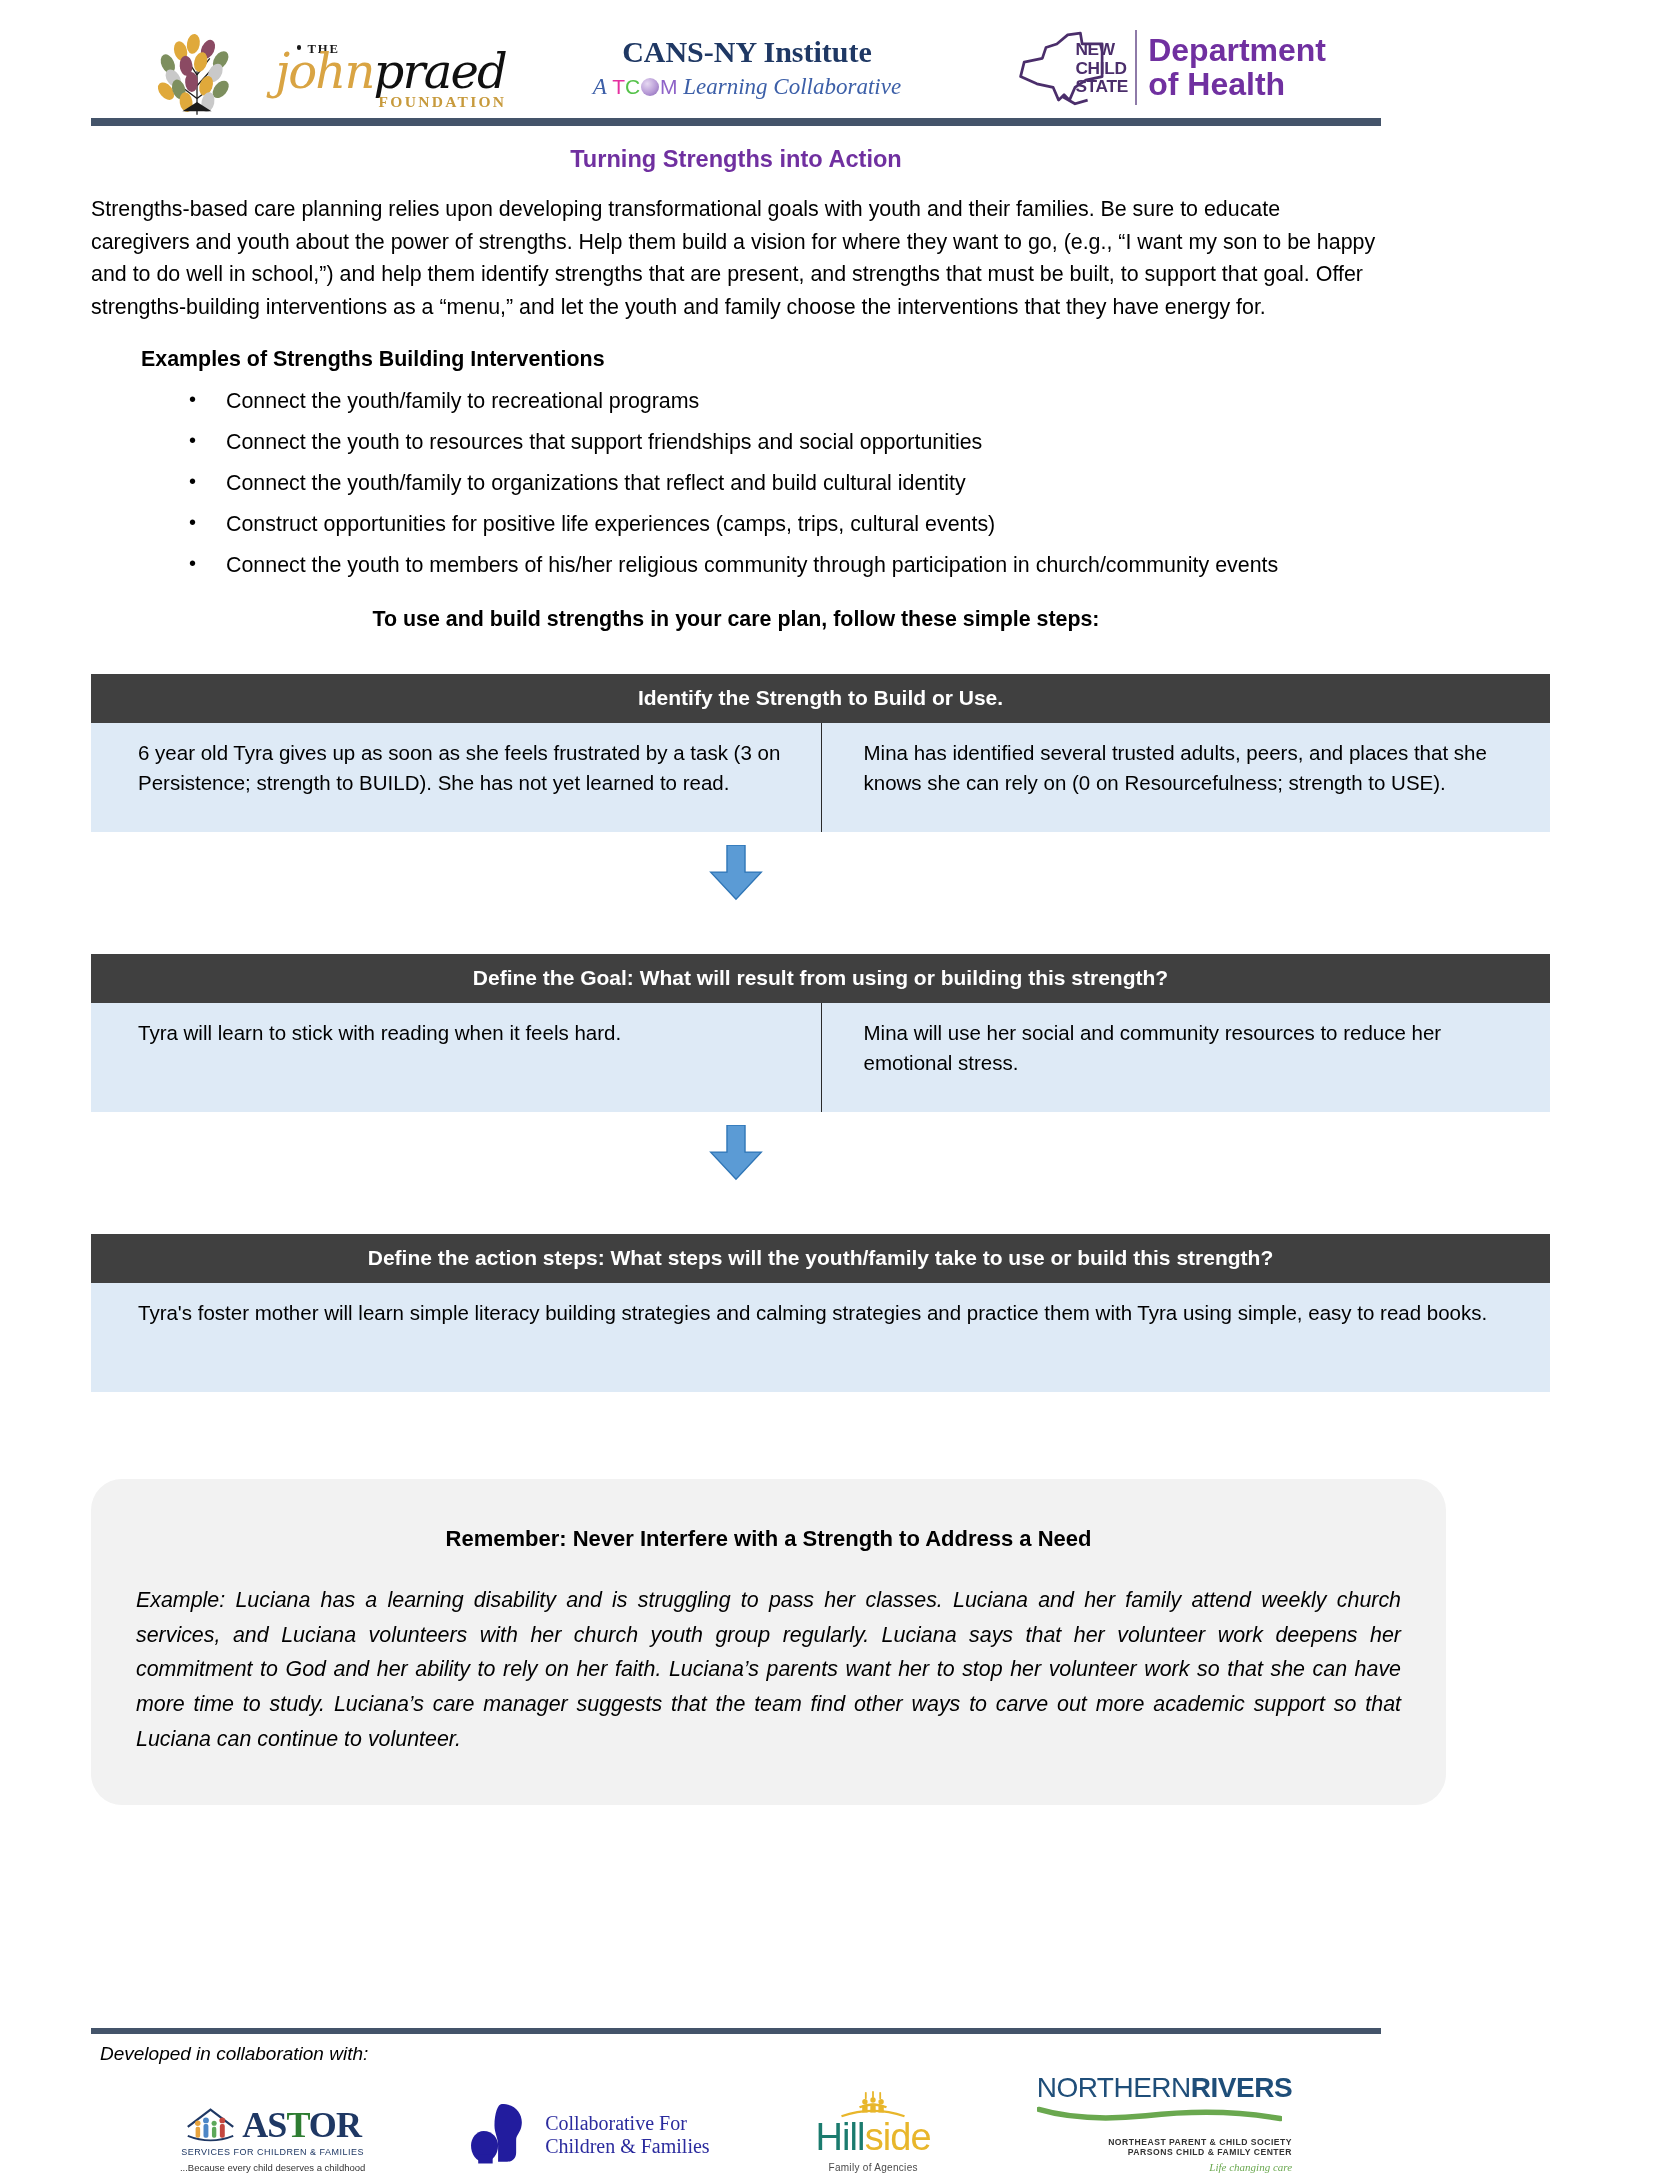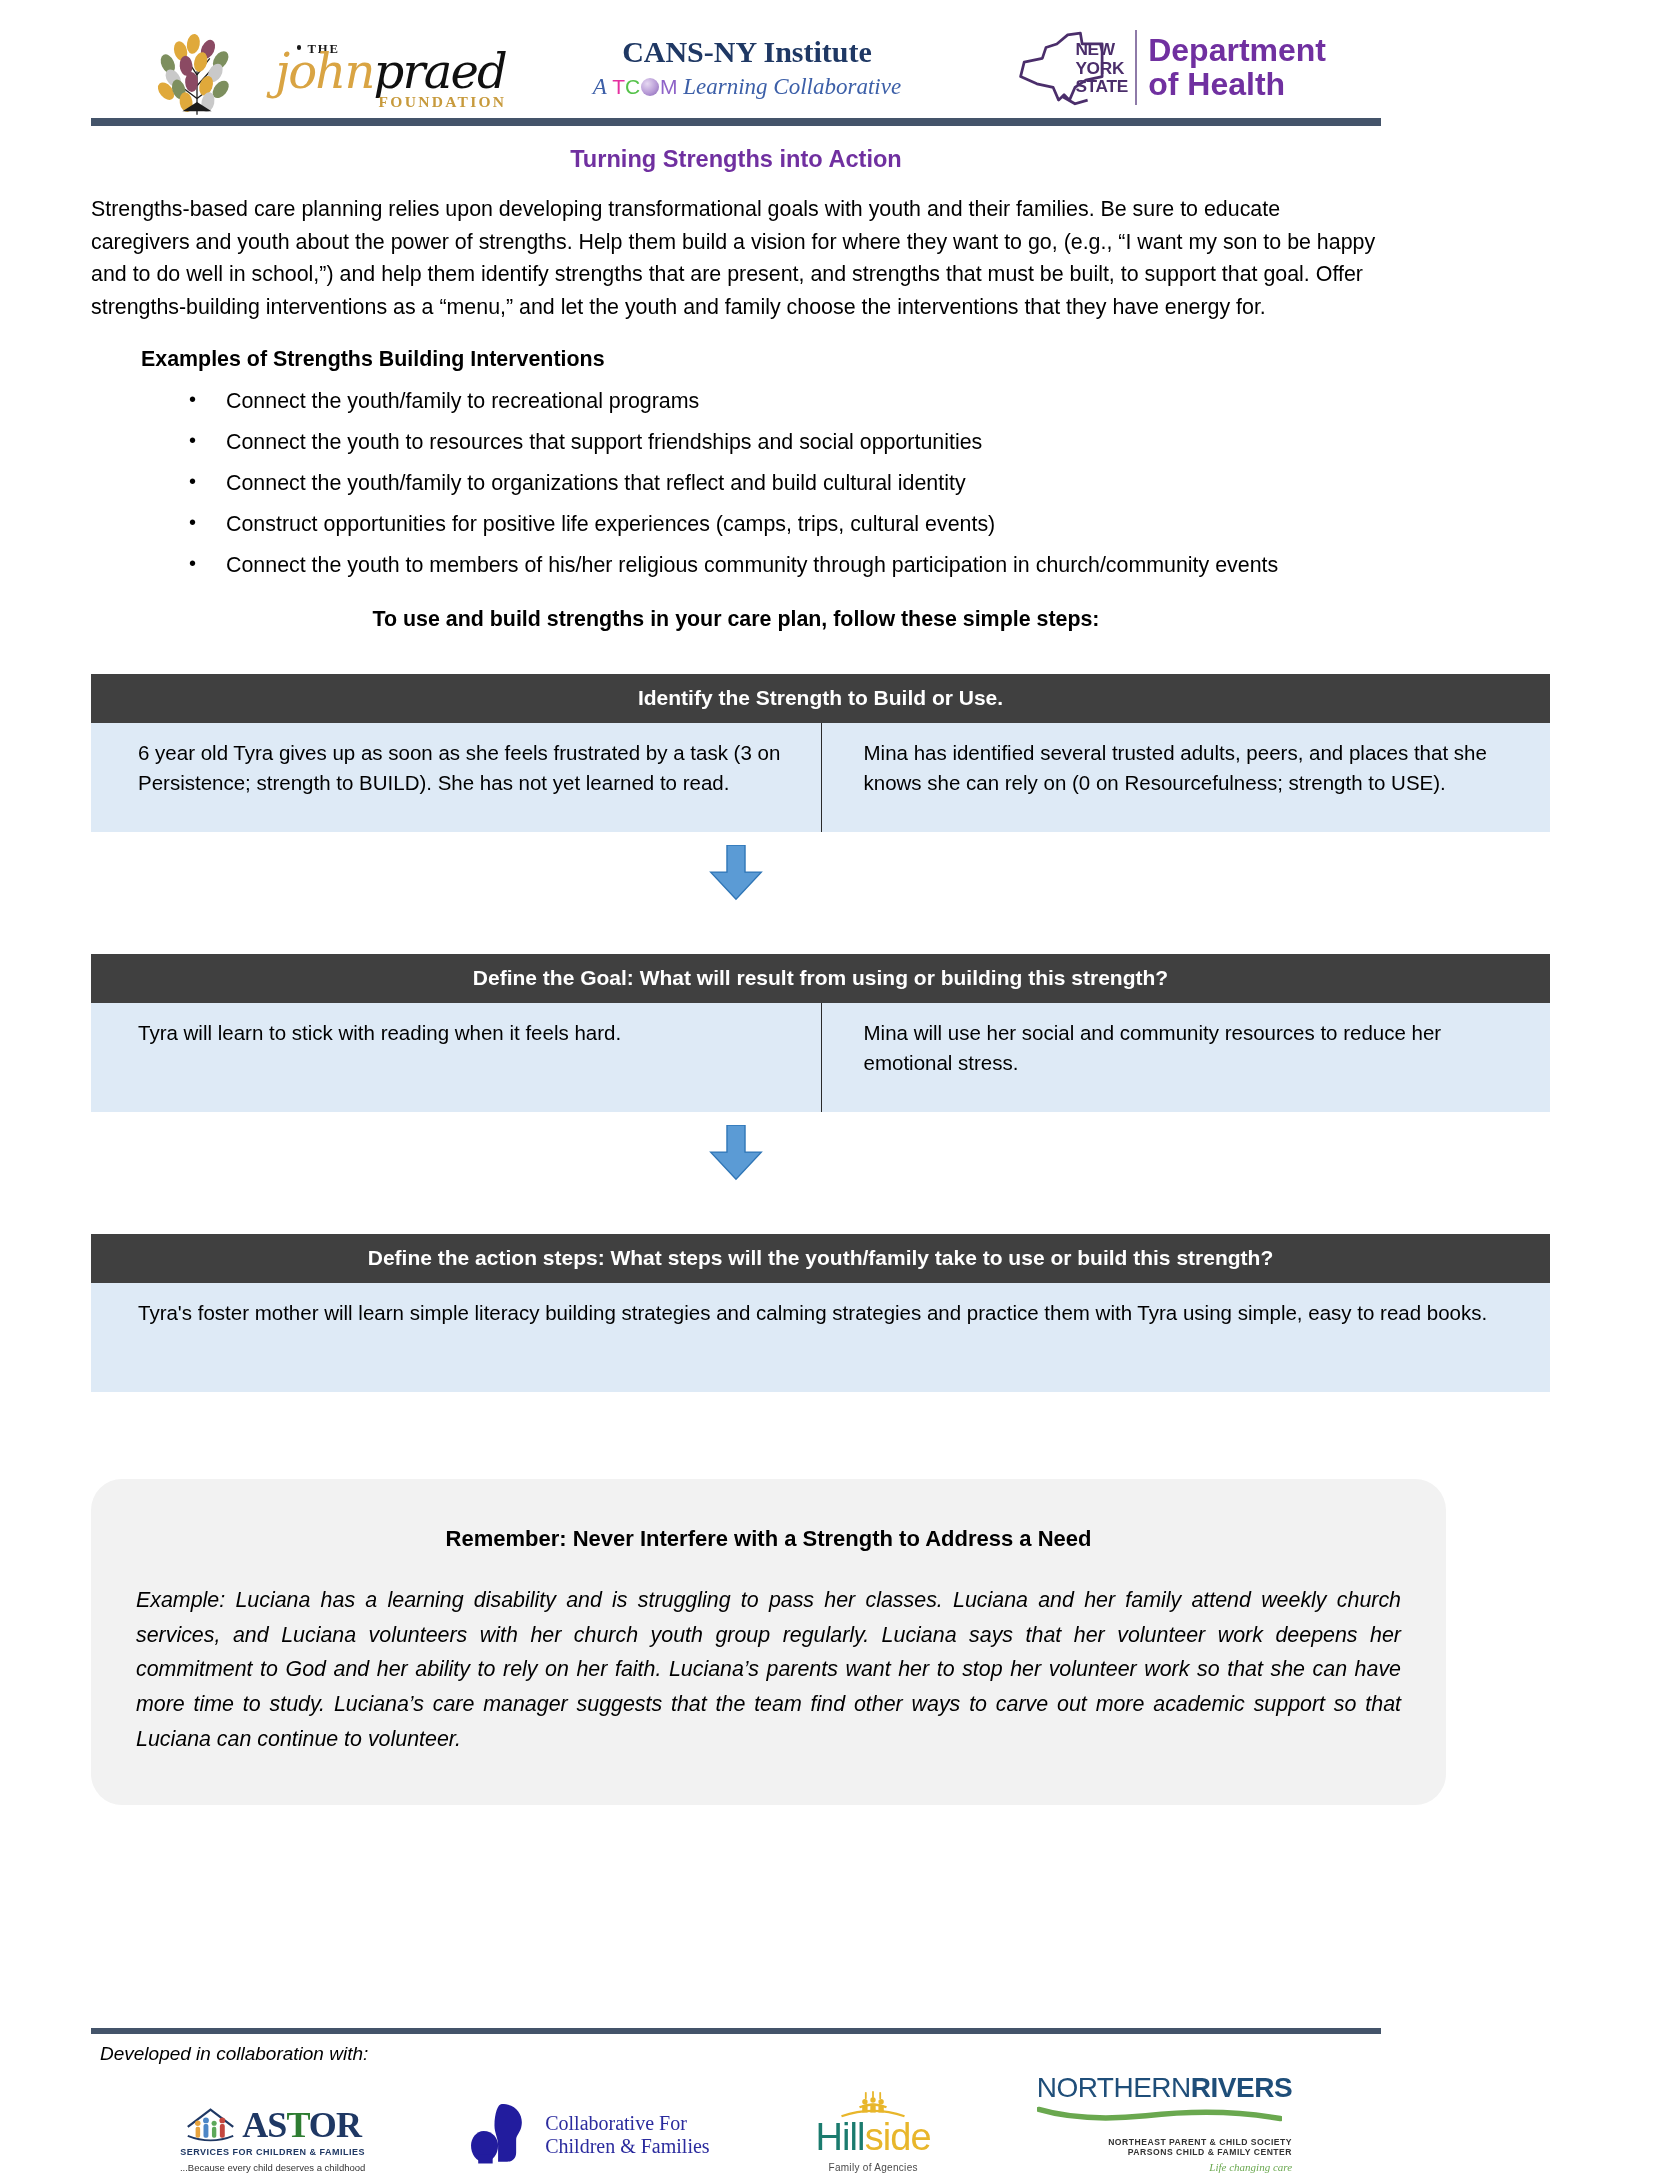--- a/index.html
+++ b/index.html
@@ -247,21 +247,21 @@
   
   .astor { display:flex; flex-direction:column; align-items:center; }
   .astor-row { display:flex; align-items:center; gap:5px; }
   .astor-word {
     font-family:"Liberation Serif", serif;
     font-weight:700; font-size:36px; color:#1F3864; letter-spacing:-0.9px;
     line-height:0.95;
   }
   .astor-word .cross { color:#2E7D32; }
   .astor-tag {
-    font-size:9px; font-weight:700; color:#1F3864; letter-spacing:0.5px;
+    font-size:9px; font-weight:400; color:#1F3864; letter-spacing:0.5px;
     margin-top:1.8px;
   }
   .astor-italic {
     font-size:9.5px; color:#333; margin-top:4.5px; font-style:normal;
   }
 
   
   .collab { display:flex; align-items:center; gap:9px; }
   .collab-text {
     font-family:"Liberation Serif", serif;
@@ -351,21 +351,21 @@
     </div>
 
     <div class="doh">
       <div class="ny-shape">
         <svg width="109" height="87" viewBox="0 0 120 96">
           <path d="M6 58 L10 42 L30 38 L34 26 L46 22 L58 12 L72 10 L74 22 L96 22 L96 58 L78 62 L66 70 L60 84 L54 78 L48 84 L42 70 L24 66 Z" fill="none" stroke="#4B2E6B" stroke-width="3" stroke-linejoin="round"></path>
           <path d="M52 80 L66 88 L80 84" fill="none" stroke="#4B2E6B" stroke-width="3"></path>
         </svg>
         <div class="ny-words">
           <div>NEW</div>
-          <div>YORK</div>
+          <div>CHILD</div>
           <div>STATE</div>
         </div>
       </div>
       <div class="doh-div"></div>
       <div class="doh-text">
         <div>Department</div>
         <div>of Health</div>
       </div>
     </div>
   </div>

